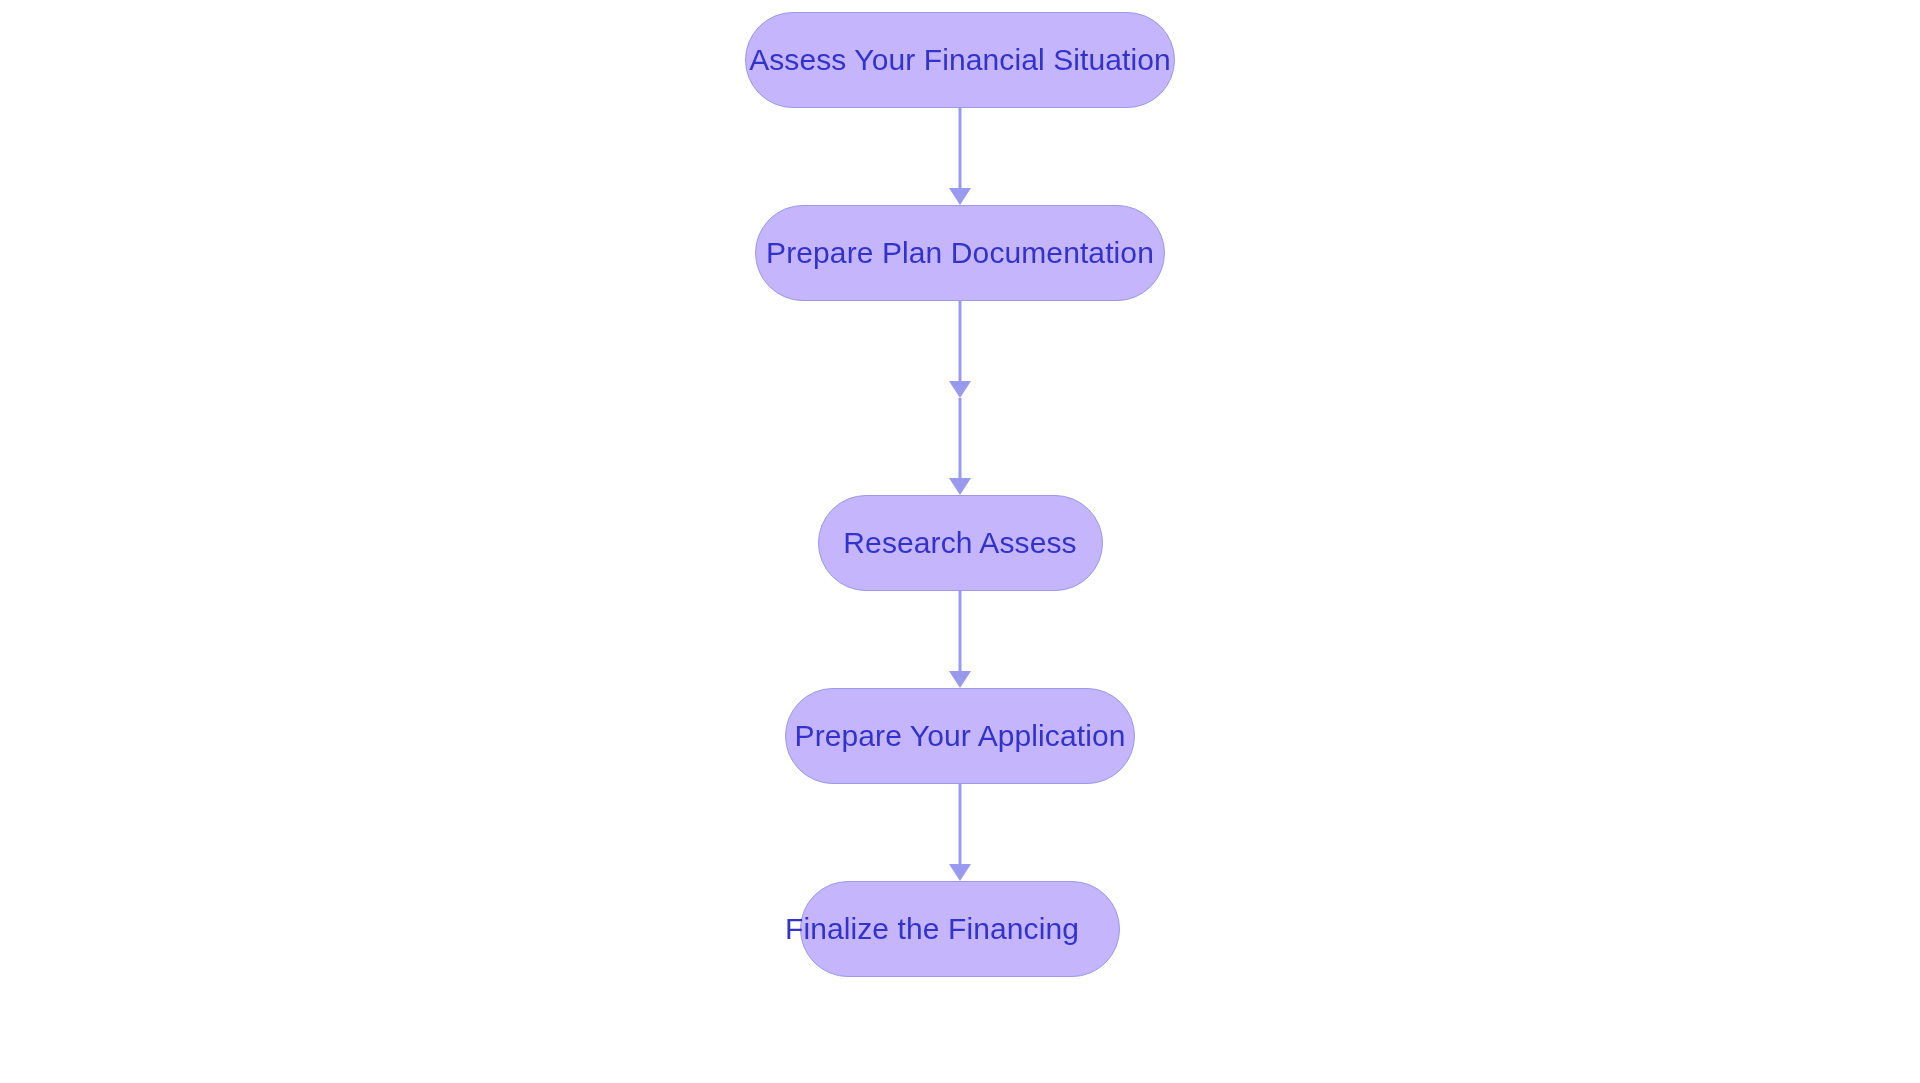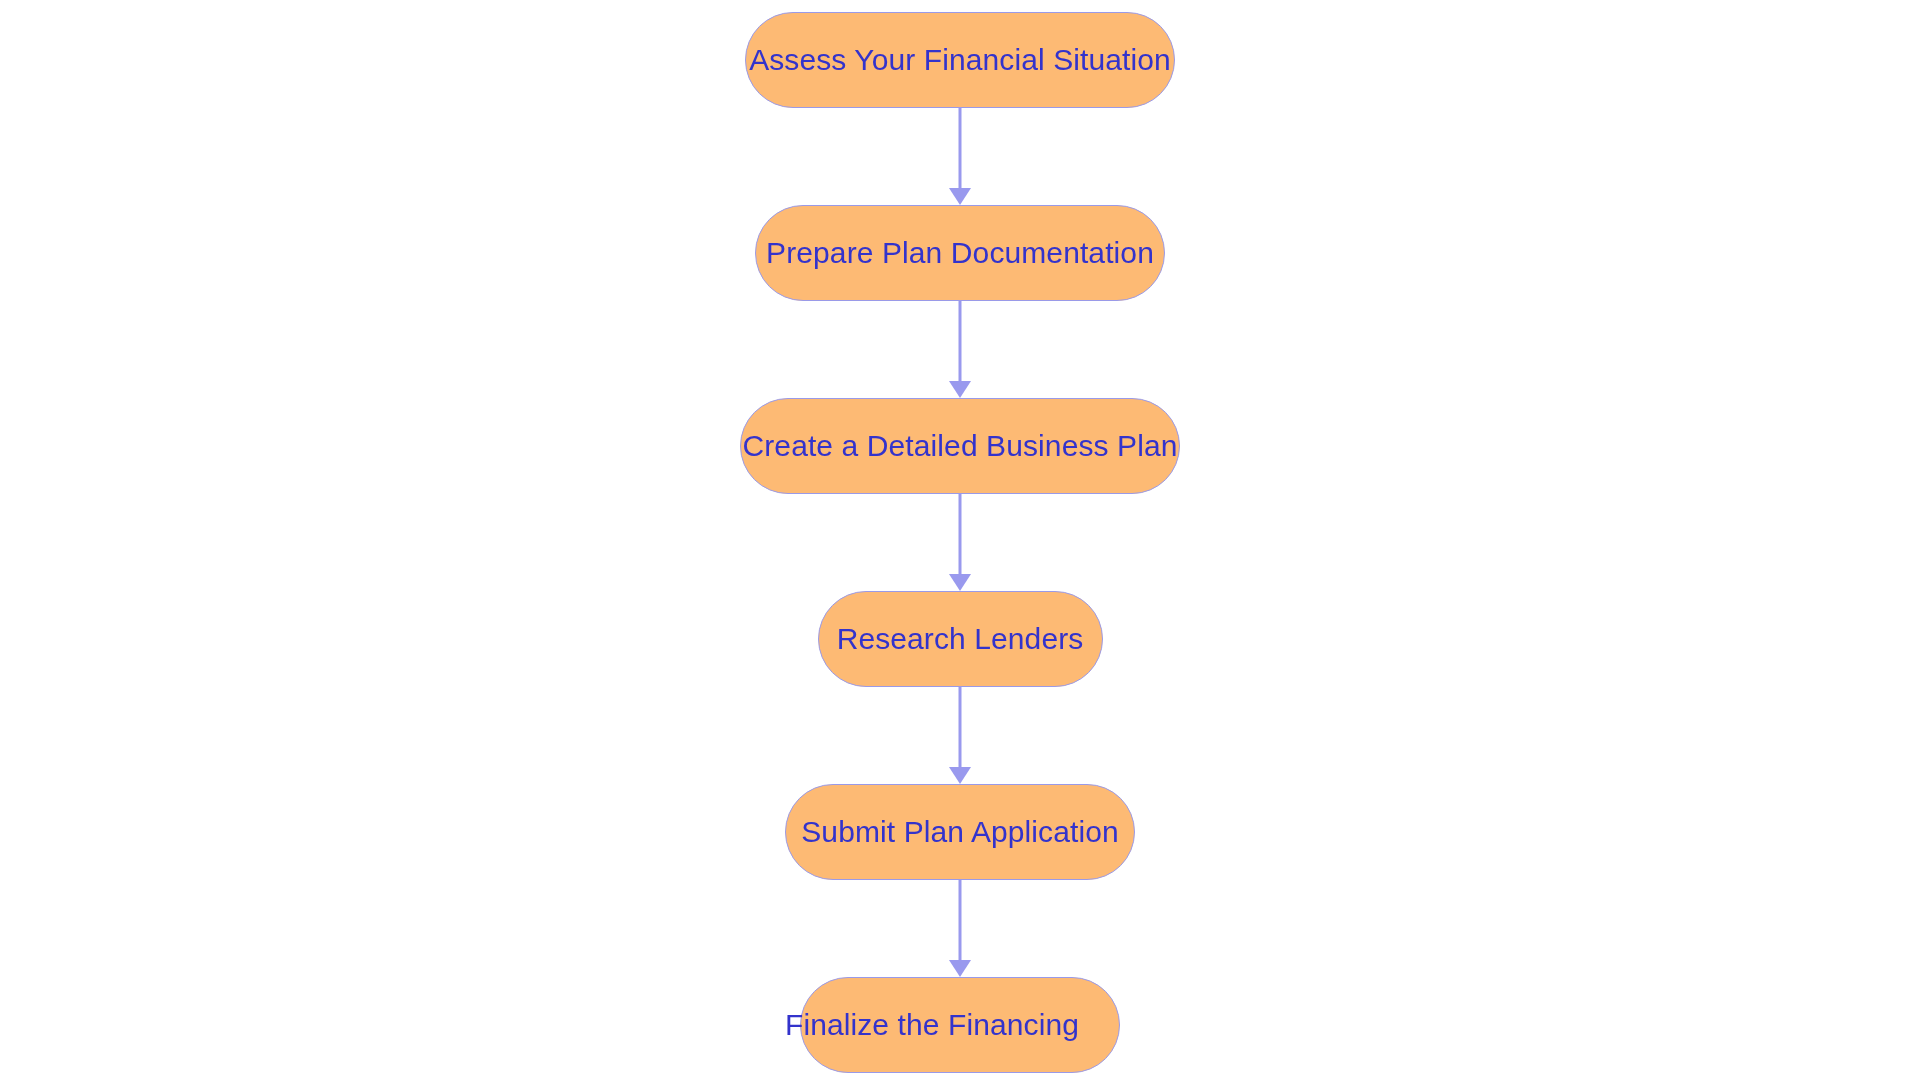--- a/index.html
+++ b/index.html
@@ -29,21 +29,21 @@
     height: 1083px;
     display: flex;
     flex-direction: column;
     align-items: center;
   }
 
   .node {
     position: relative;
     box-sizing: border-box;
     height: 96px;
-    background: #fdba74;
+    background: #c4b5fd;
     border: 1.6px solid #9a9ae8;
     border-radius: 48px;
     display: flex;
     align-items: center;
     justify-content: center;
     color: #3333cc;
     font-size: 30px;
     font-weight: 400;
     letter-spacing: 0.1px;
     white-space: nowrap;
@@ -112,40 +112,37 @@
 
     <div class="node n1">
       <span class="node-label">Prepare Plan Documentation</span>
     </div>
 
     <div class="connector">
       <div class="conn-line"></div>
       <div class="conn-head"></div>
     </div>
 
-    <div class="node n2">
-      <span class="node-label">Create a Detailed Business Plan</span>
-    </div>
 
     <div class="connector">
       <div class="conn-line"></div>
       <div class="conn-head"></div>
     </div>
 
     <div class="node n3">
-      <span class="node-label">Research Lenders</span>
+      <span class="node-label">Research Assess</span>
     </div>
 
     <div class="connector">
       <div class="conn-line"></div>
       <div class="conn-head"></div>
     </div>
 
     <div class="node n4">
-      <span class="node-label">Submit Plan Application</span>
+      <span class="node-label">Prepare Your Application</span>
     </div>
 
     <div class="connector">
       <div class="conn-line"></div>
       <div class="conn-head"></div>
     </div>
 
     <div class="node n5">
       <span class="node-label">Finalize the Financing</span>
     </div>

